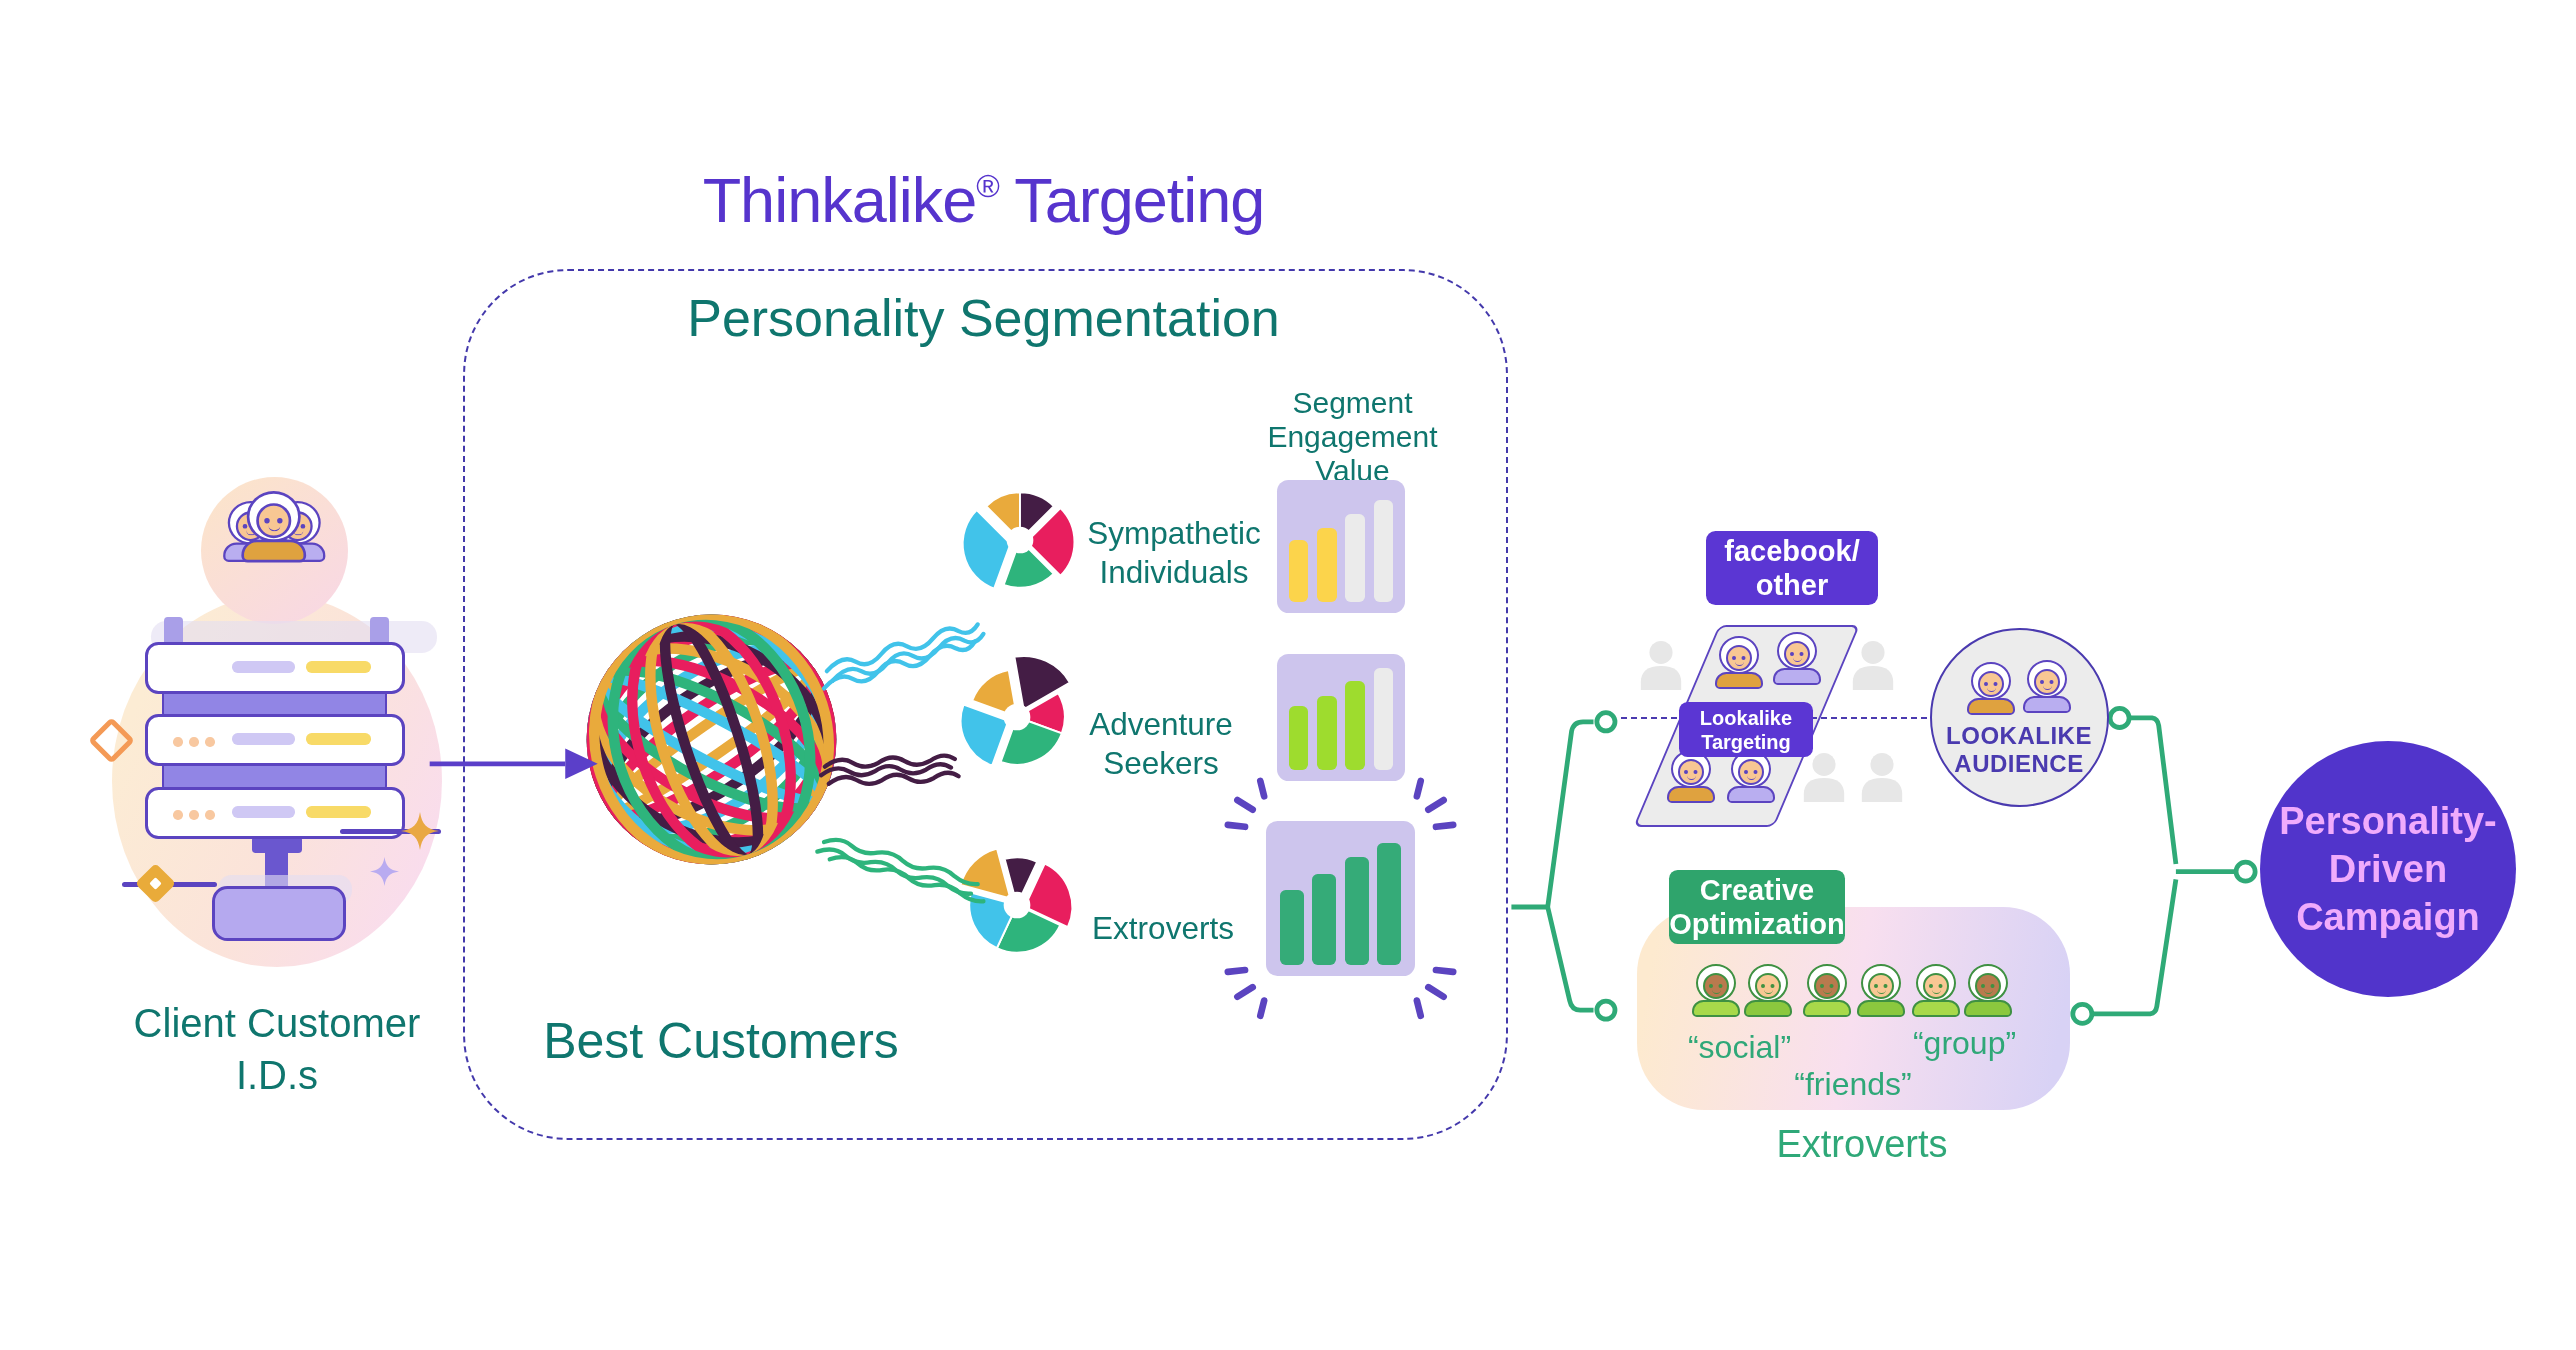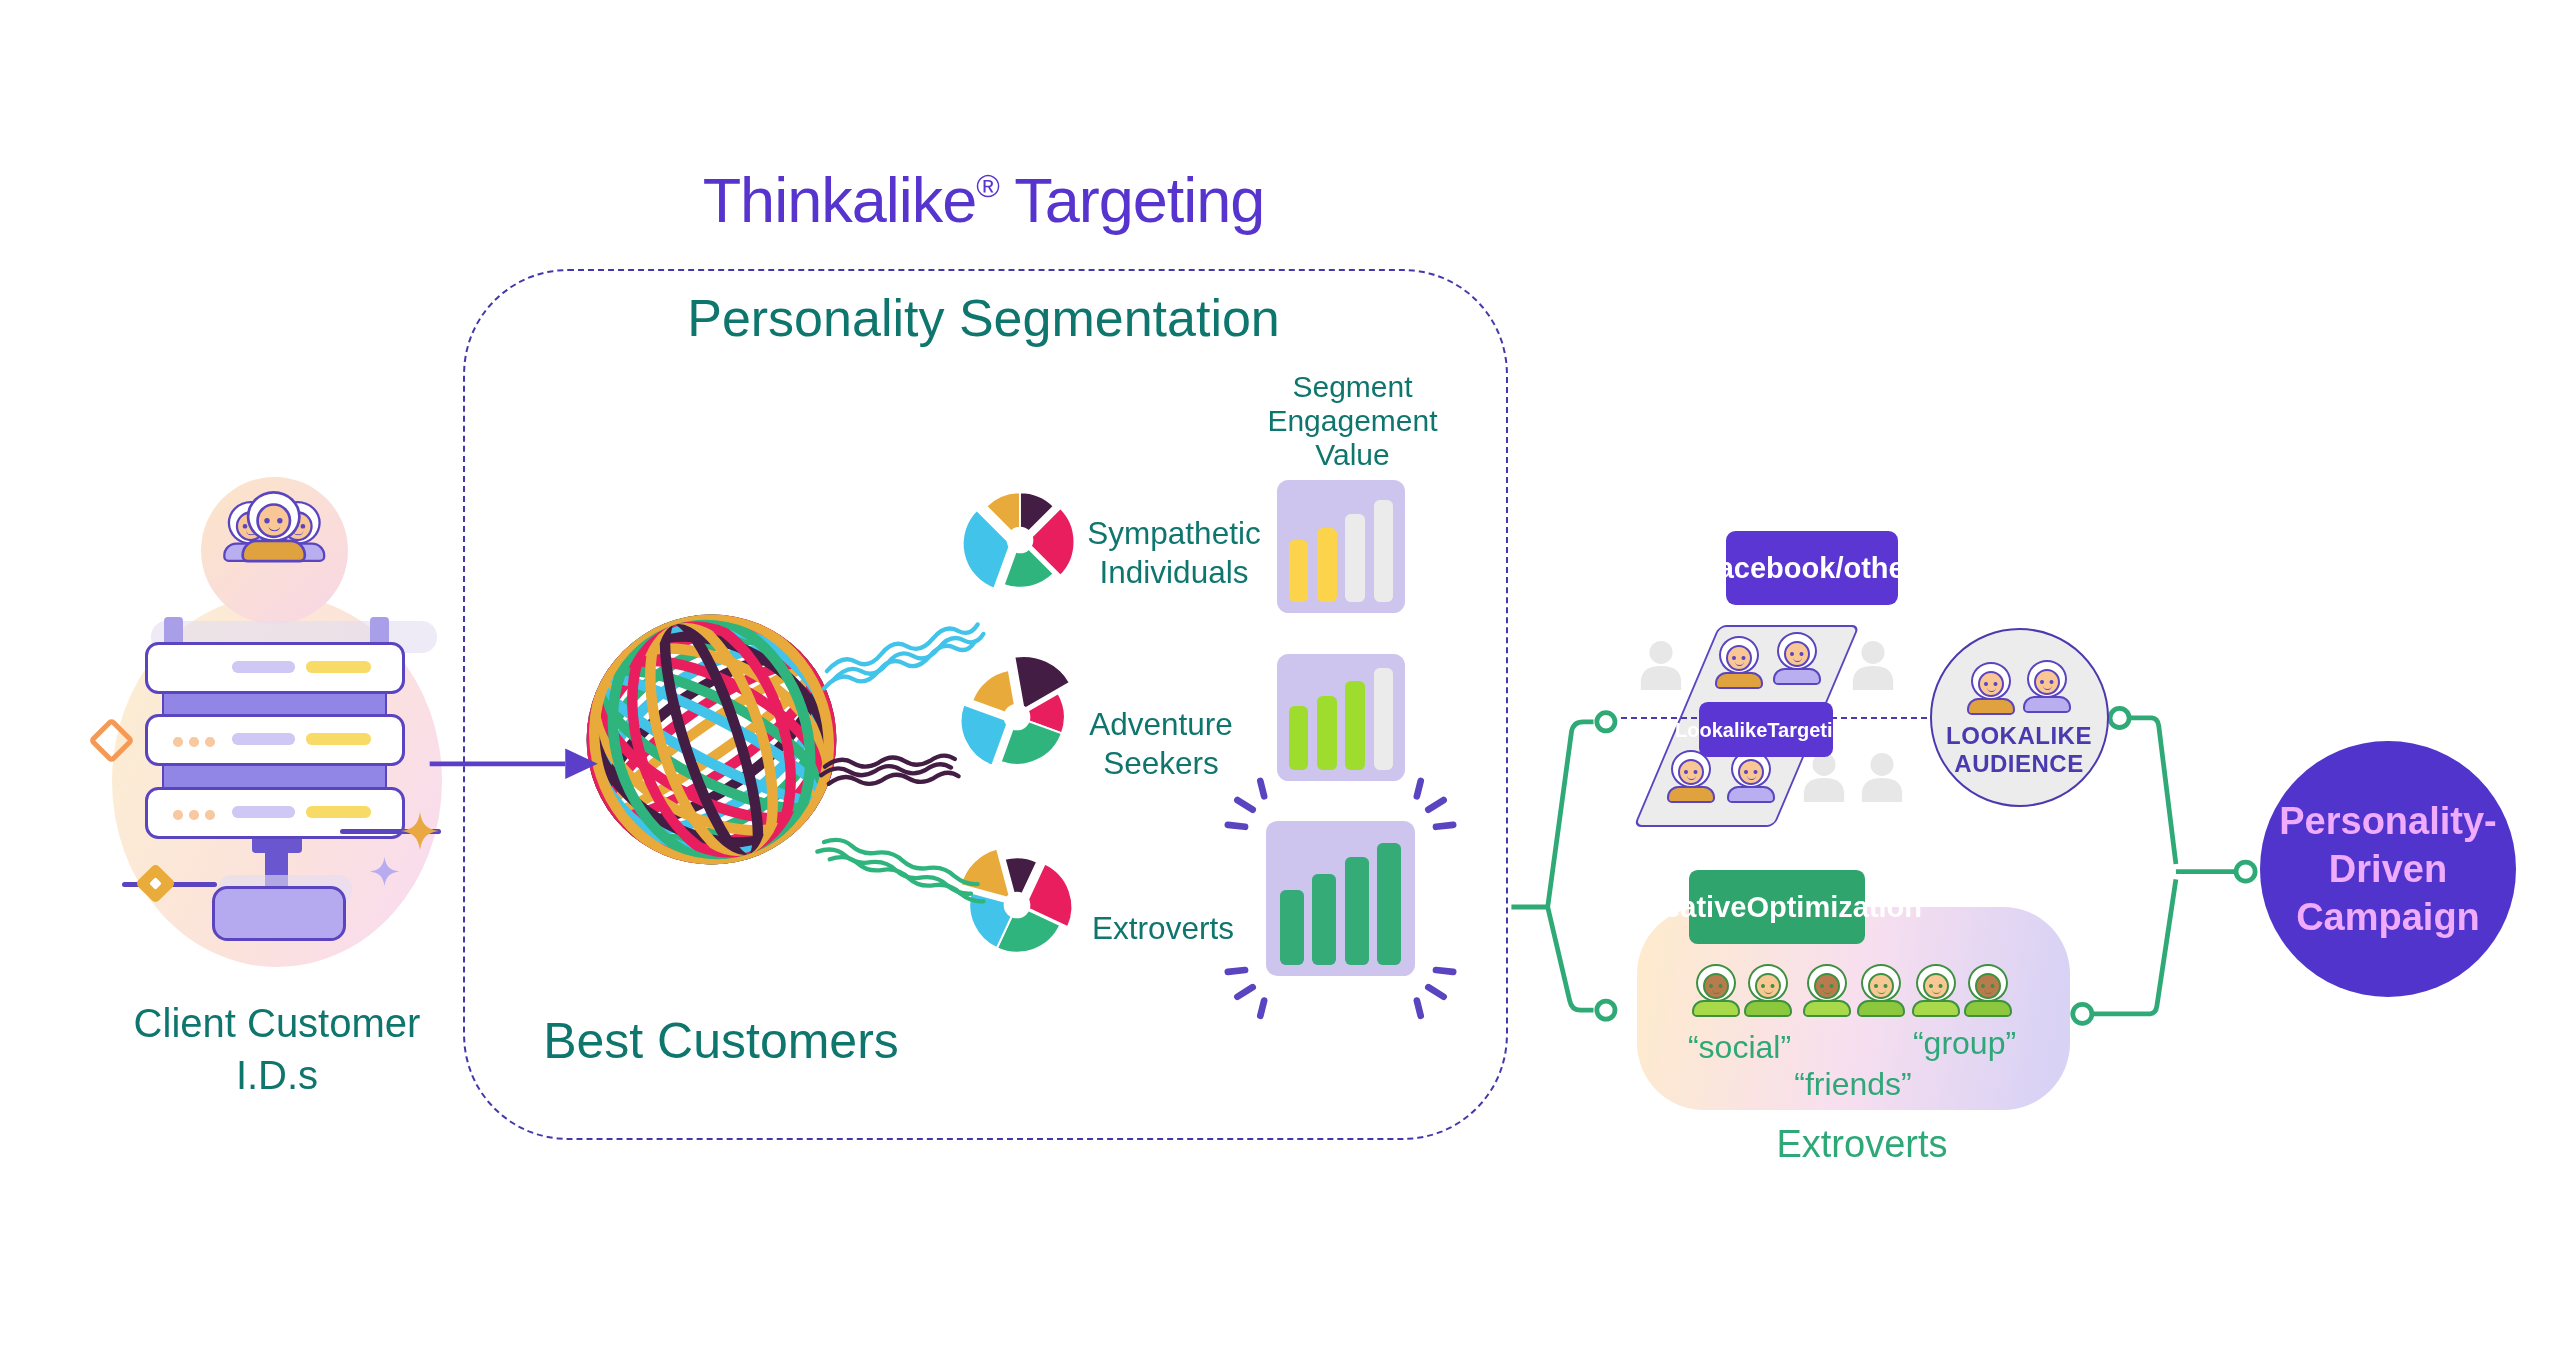--- a/index.html
+++ b/index.html
@@ -8,21 +8,21 @@
   .abs{position:absolute;}
   .ctr{text-align:center;}
   .ptxt{color:#0f766e;}
   .gtxt{color:#2fa878;}
   
   .main-title{left:506px;top:164px;width:955px;font-size:63px;letter-spacing:-1px;color:#5634cd;}
   .main-title .reg{font-size:32px;vertical-align:25px;}
   
   .seg-box{left:463px;top:269px;width:1041px;height:867px;border:2.9px dashed #4338ab;border-radius:105px;}
   .seg-title{left:554px;top:288px;width:859px;font-size:52px;}
-  .value-header{left:1257px;top:370px;width:191px;font-size:30px;line-height:34px;}
+  .value-header{left:1257px;top:386px;width:191px;font-size:30px;line-height:34px;}
   .best-label{left:535px;top:1012px;width:372px;font-size:50px;}
   .seg-label{font-size:31.5px;line-height:39px;}
   
   .card{background:#cdc5ed;border-radius:11.5px;}
   .bars{position:absolute;left:11.5px;right:11.5px;bottom:11.5px;display:flex;align-items:flex-end;justify-content:center;gap:8.6px;}
   .bar{width:20px;border-radius:5.7px;}
   .card.big .bar{width:24px;}
   
   .blob-big{left:112px;top:595px;width:330px;height:372px;border-radius:50%;
     background:linear-gradient(115deg,#fcecd4 15%,#fbe3da 55%,#f9dcee 90%);}
@@ -47,21 +47,21 @@
   .avt i{position:absolute;display:block;box-sizing:border-box;}
   .avt .hair{left:4.8px;top:0;width:40px;height:38px;background:#fff;border:2.9px solid var(--oc);border-radius:50%;}
   .avt .face{left:11.5px;top:8.6px;width:26px;height:26px;background:var(--sk);border:2.9px solid var(--oc);border-radius:50%;}
   .avt .eyes{left:18px;top:20px;width:3.8px;height:3.8px;background:var(--oc);border-radius:50%;box-shadow:9.5px 0 0 var(--oc);}
   .avt .mouth{left:21px;top:25px;width:8.6px;height:4.8px;border-bottom:1.9px solid var(--oc);border-radius:0 0 6.7px 6.7px;}
   .avt .bod{left:1px;top:36px;width:48px;height:17px;background:var(--sh);border:2.9px solid var(--oc);border-radius:11.5px 11.5px 4.8px 4.8px;}
   .o-green{--oc:#3f9142;}
   .sk-d{--sk:#b97a4e;}
   .sh-or{--sh:#dfa23f;} .sh-lav{--sh:#b9aef0;} .sh-lg{--sh:#a8d94a;} .sh-g{--sh:#8bc83e;}
   
-  .badge{color:#fff;font-weight:bold;border-radius:8.6px;display:flex;flex-direction:row;align-items:center;justify-content:center;margin-left:20px;}
+  .badge{color:#fff;font-weight:bold;border-radius:8.6px;display:flex;flex-direction:column;align-items:center;justify-content:center;}
   .fb-badge{left:1706px;top:531px;width:172px;height:74px;background:#5b36d3;font-size:29px;line-height:34px;border-radius:9.5px;}
   .lk-badge{left:1679px;top:702px;width:134px;height:55px;background:#5b36d3;font-size:20px;line-height:24px;z-index:6;}
   .cr-badge{left:1669px;top:870px;width:176px;height:74px;background:#2fa46c;font-size:29px;line-height:34px;z-index:6;}
   .para{left:1719px;top:625px;width:137px;height:198px;background:#ececec;border:2.9px solid #5b44c0;border-radius:7.6px;
         transform:skewX(-23deg);transform-origin:top left;z-index:2;}
   .dashline{left:1621px;top:717px;width:306px;border-top:2.9px dashed #4a3aaf;z-index:3;}
   .aud-circle{left:1930px;top:628px;width:179px;height:179px;border-radius:50%;background:#ececec;
               border:2.9px solid #4a3aaf;box-sizing:border-box;z-index:2;}
   .aud-label{left:0;top:92px;width:174px;font-size:24px;line-height:28px;font-weight:bold;color:#4a3aaf;letter-spacing:0.5px;}
   .grad-box{left:1637px;top:907px;width:433px;height:203px;border-radius:67px;z-index:2;

